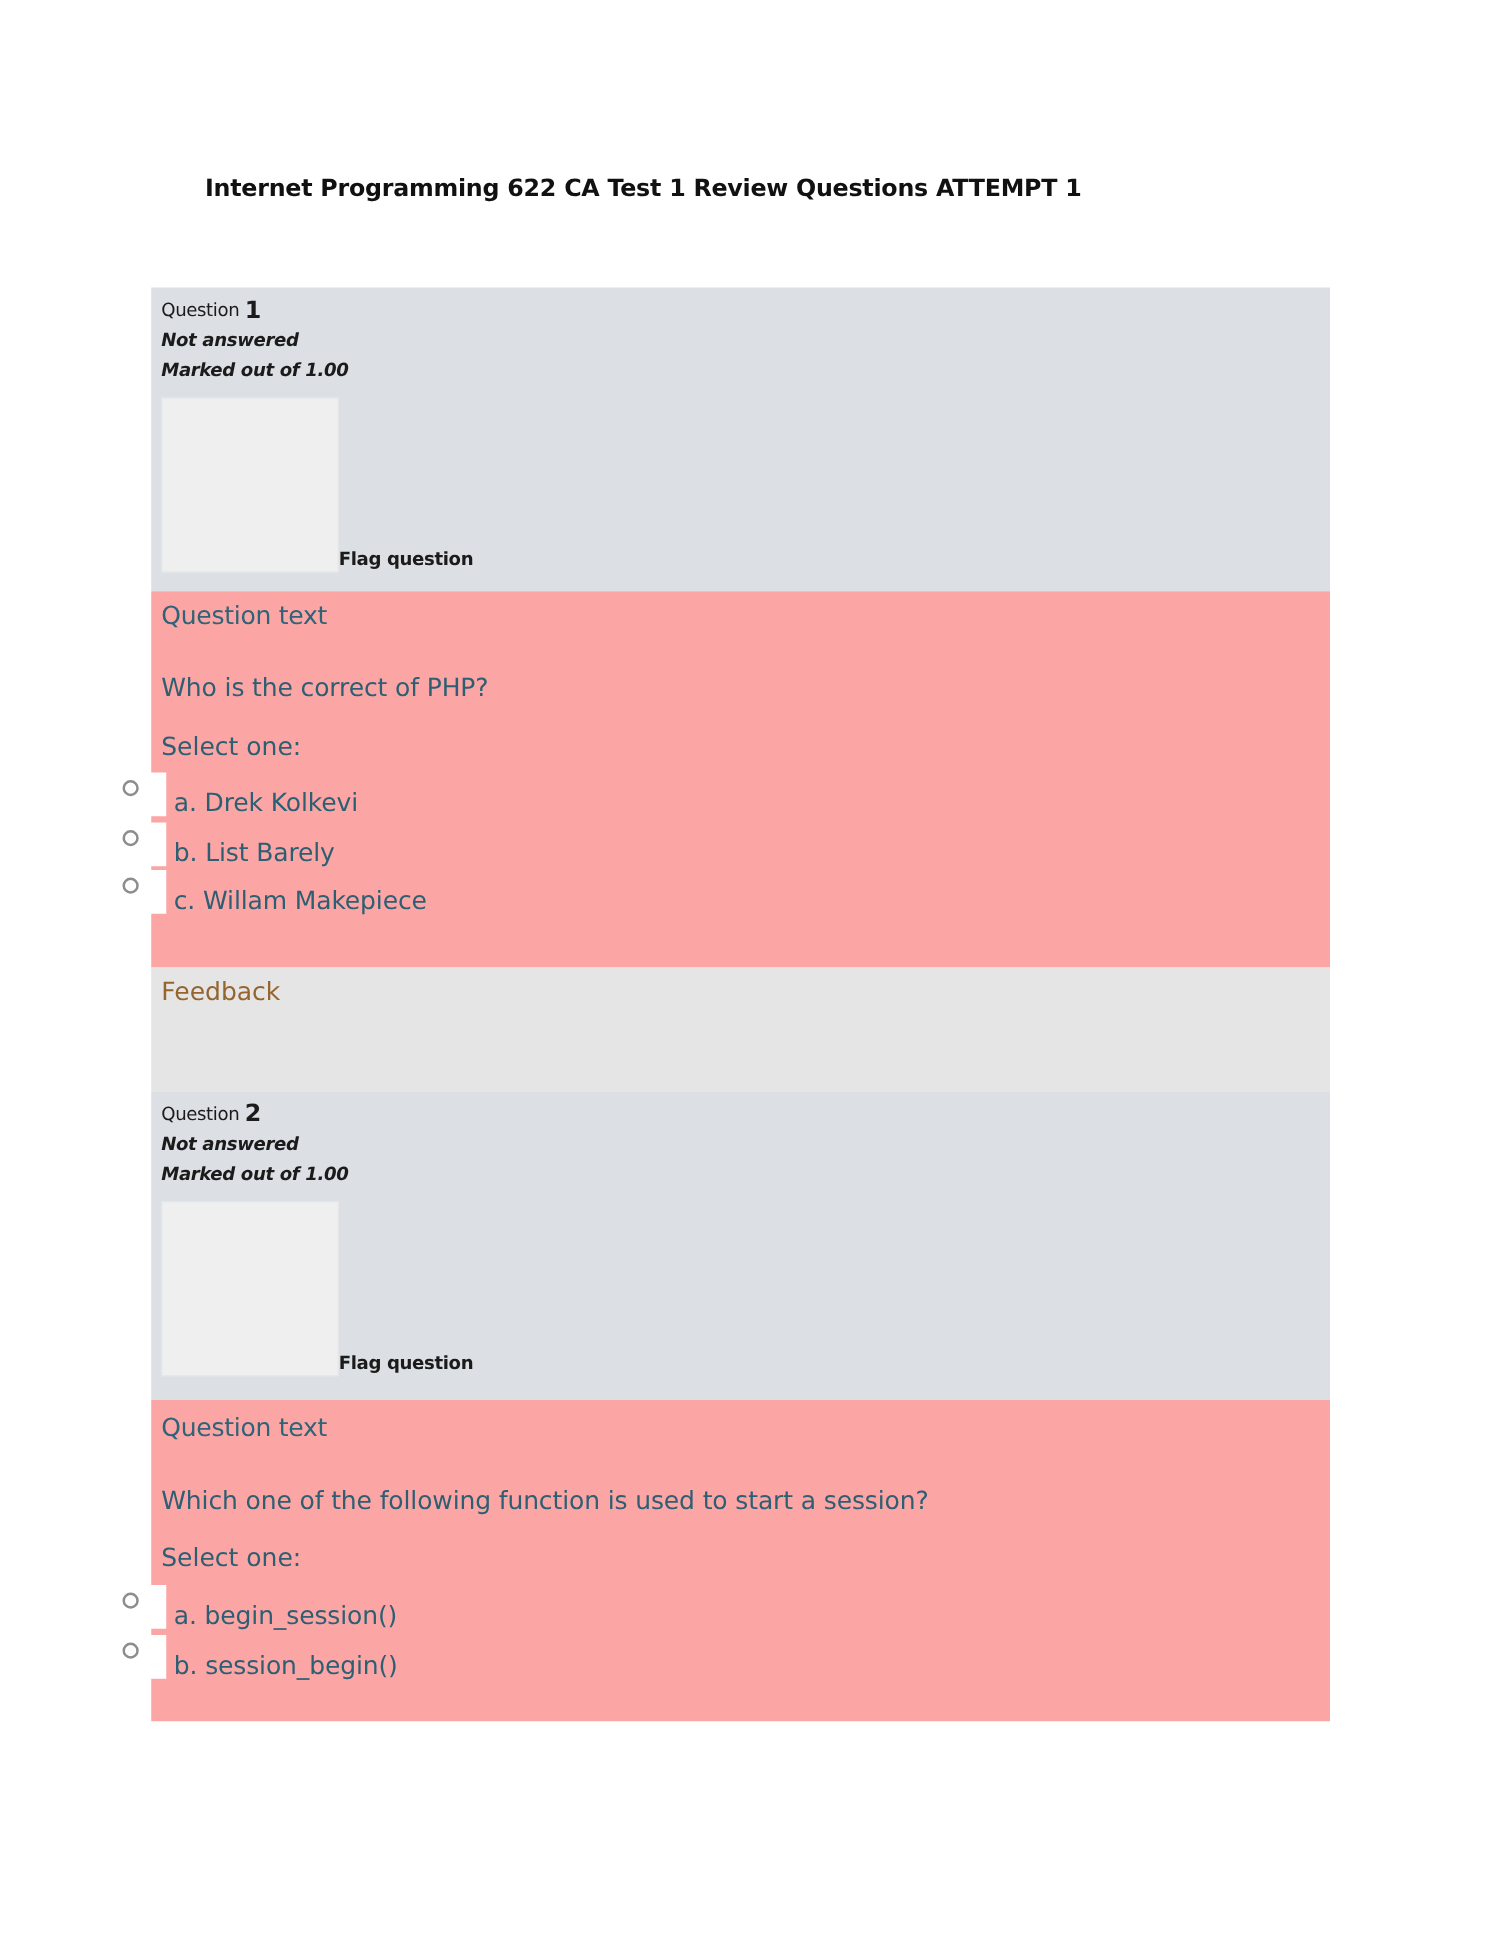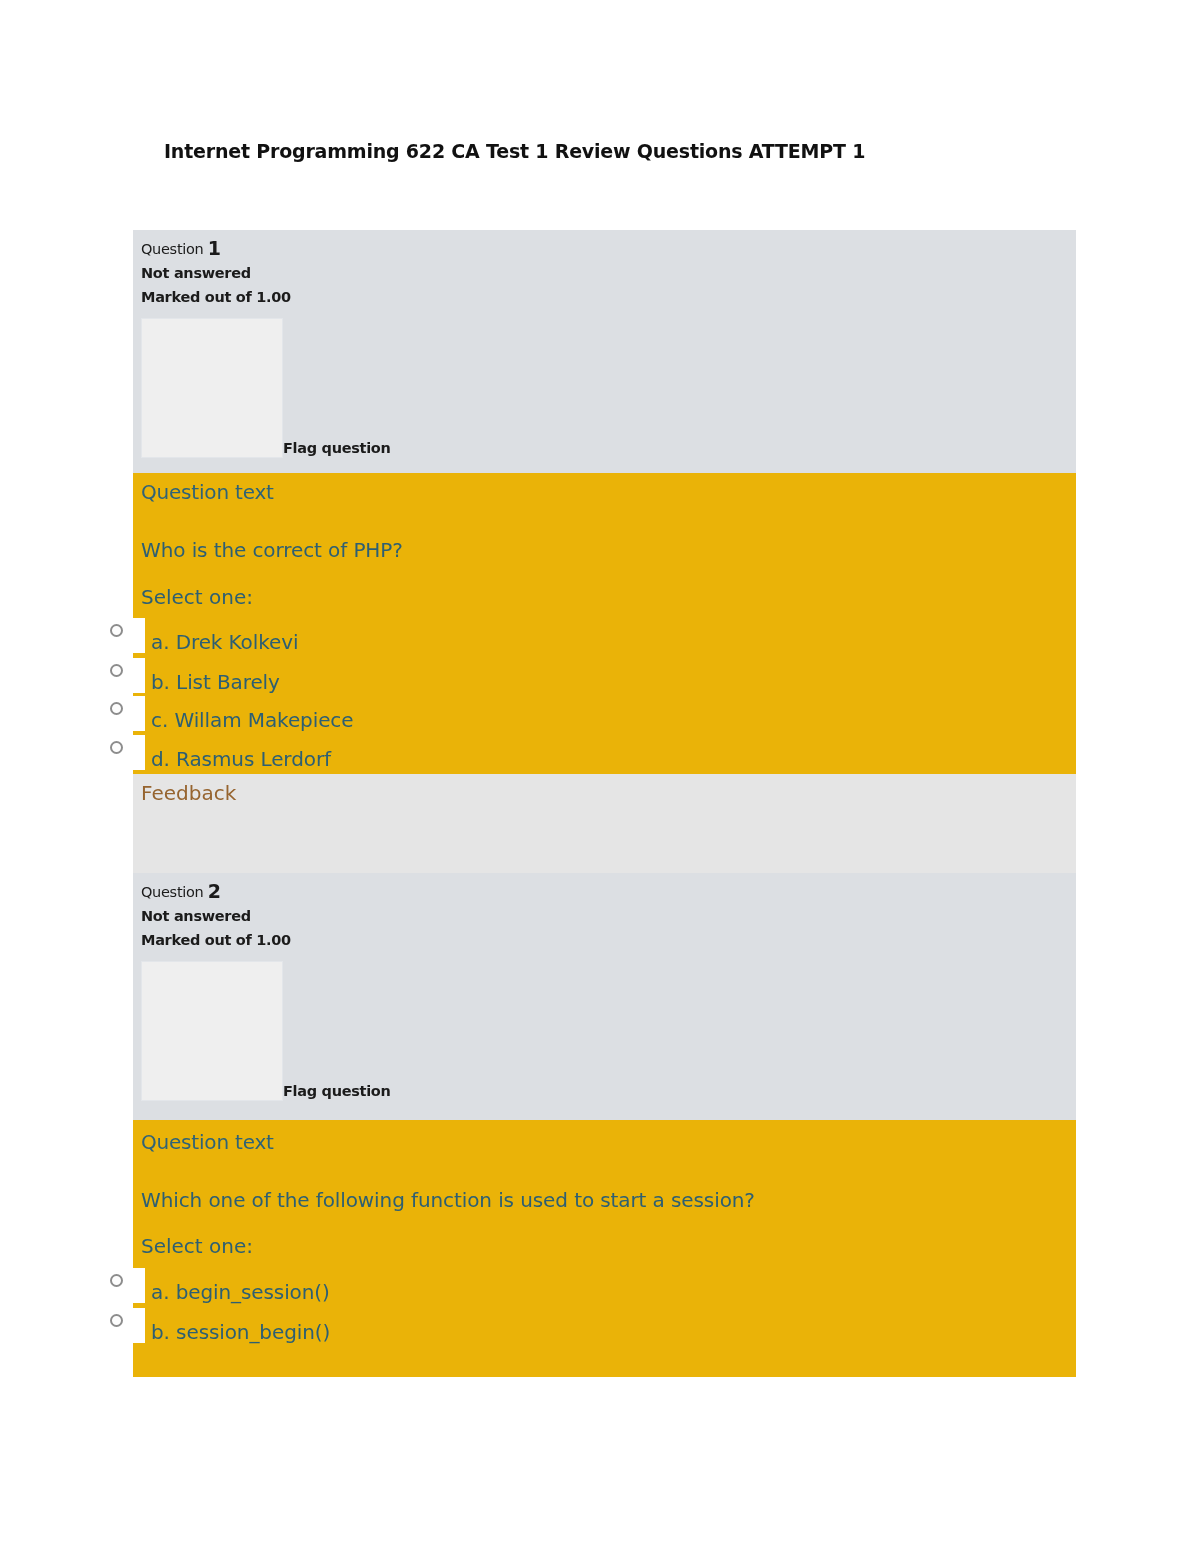--- a/index.html
+++ b/index.html
@@ -23,29 +23,29 @@
     font-size: 19px;
     font-weight: bold;
     color: #111111;
     letter-spacing: -0.2px;
     white-space: nowrap;
   }
 
   
   .qblock {
     position: absolute;
-    left: 133px;
+    left: 121px;
     width: 943px;
   }
 
   .header-block {
     background: #dcdfe3;
   }
   .body-block {
-    background: #eab308;
+    background: #fca5a5;
   }
   .feedback-block {
     background: #e5e5e5;
   }
 
   
   .qinfo {
     position: absolute;
     left: 8px;
     top: 6px;
@@ -60,20 +60,21 @@
     font-weight: normal;
   }
   .qinfo .qnum {
     font-size: 19px;
     font-weight: bold;
     vertical-align: -1px;
   }
   .qinfo .qstate {
     white-space: nowrap;
     font-weight: bold;
+    font-style: italic;
   }
 
   .img-placeholder {
     position: absolute;
     left: 8px;
     width: 142px;
     background: #efefef;
     border: 1px solid #e3e6ea;
     box-sizing: border-box;
   }
@@ -208,26 +209,20 @@
     <span class="answer-label">b. List Barely</span>
   </div>
 
   <div class="answer-row" style="top:223px;">
     <div class="radio-cell">
       <span class="radio"></span>
     </div>
     <span class="answer-label">c. Willam Makepiece</span>
   </div>
 
-  <div class="answer-row" style="top:262px;">
-    <div class="radio-cell">
-      <span class="radio"></span>
-    </div>
-    <span class="answer-label">d. Rasmus Lerdorf</span>
-  </div>
 </div>
 
 <div class="qblock feedback-block" style="top:774px; height:99px;">
 
   <div class="fb-head" style="top:7px;">Feedback</div>
 
 </div>
 
 <div class="qblock header-block" style="top:873px; height:247px;">
 

